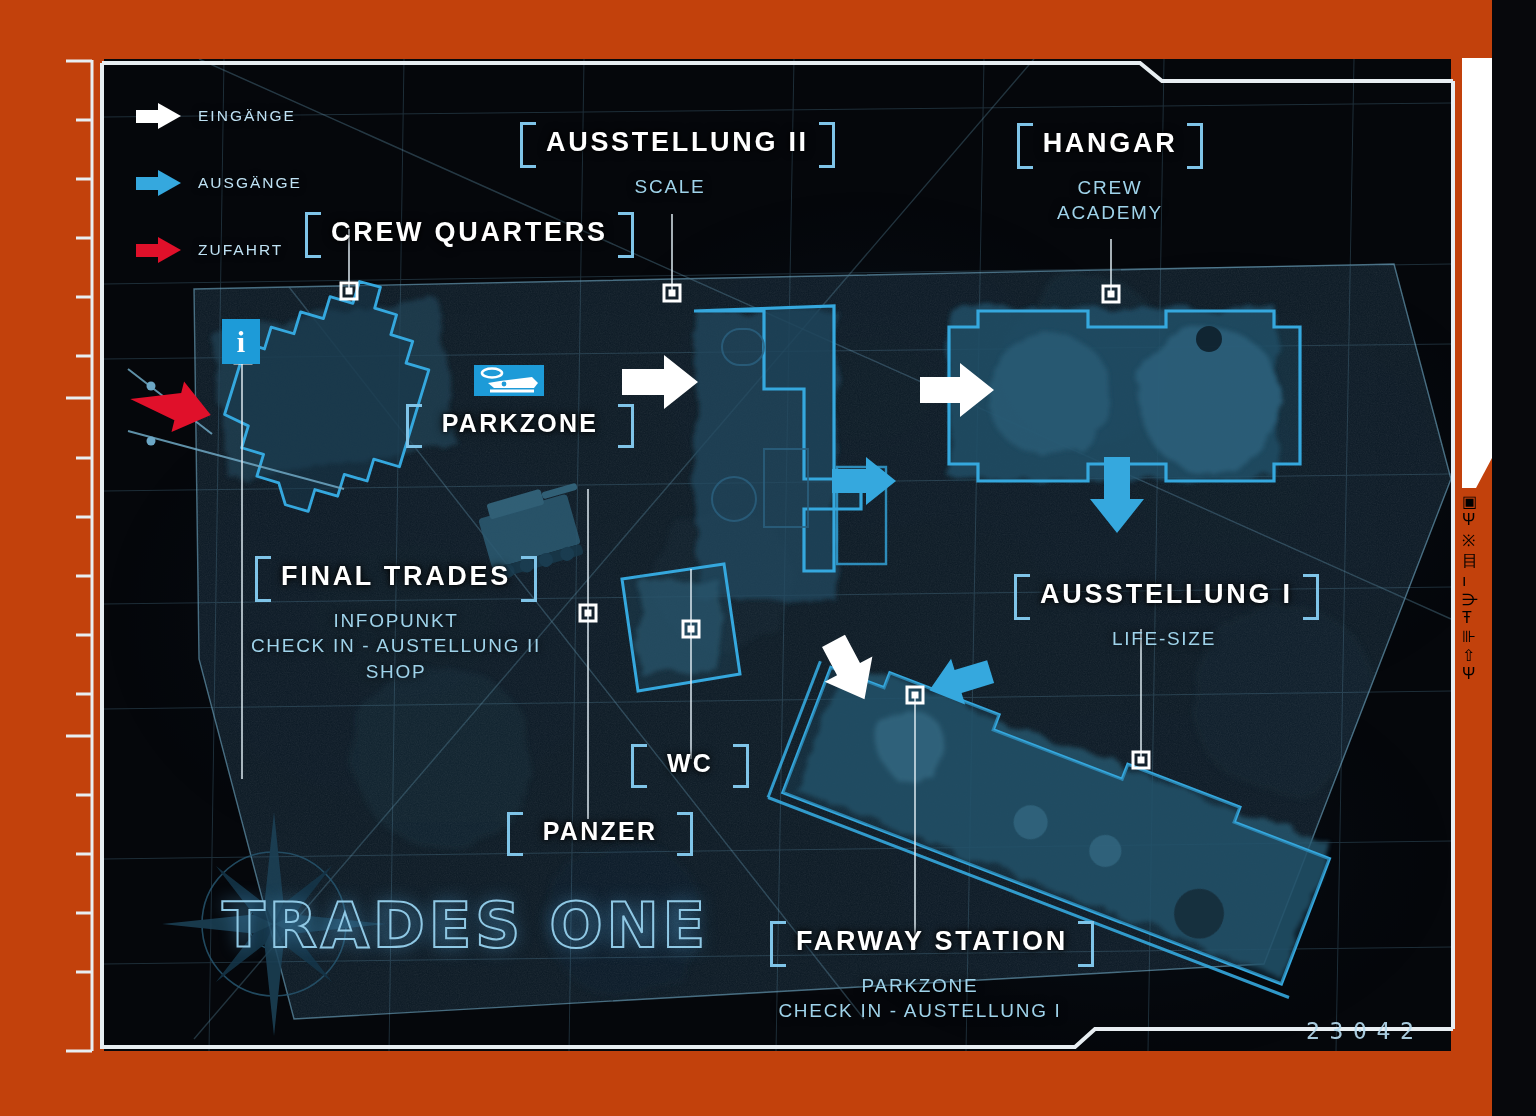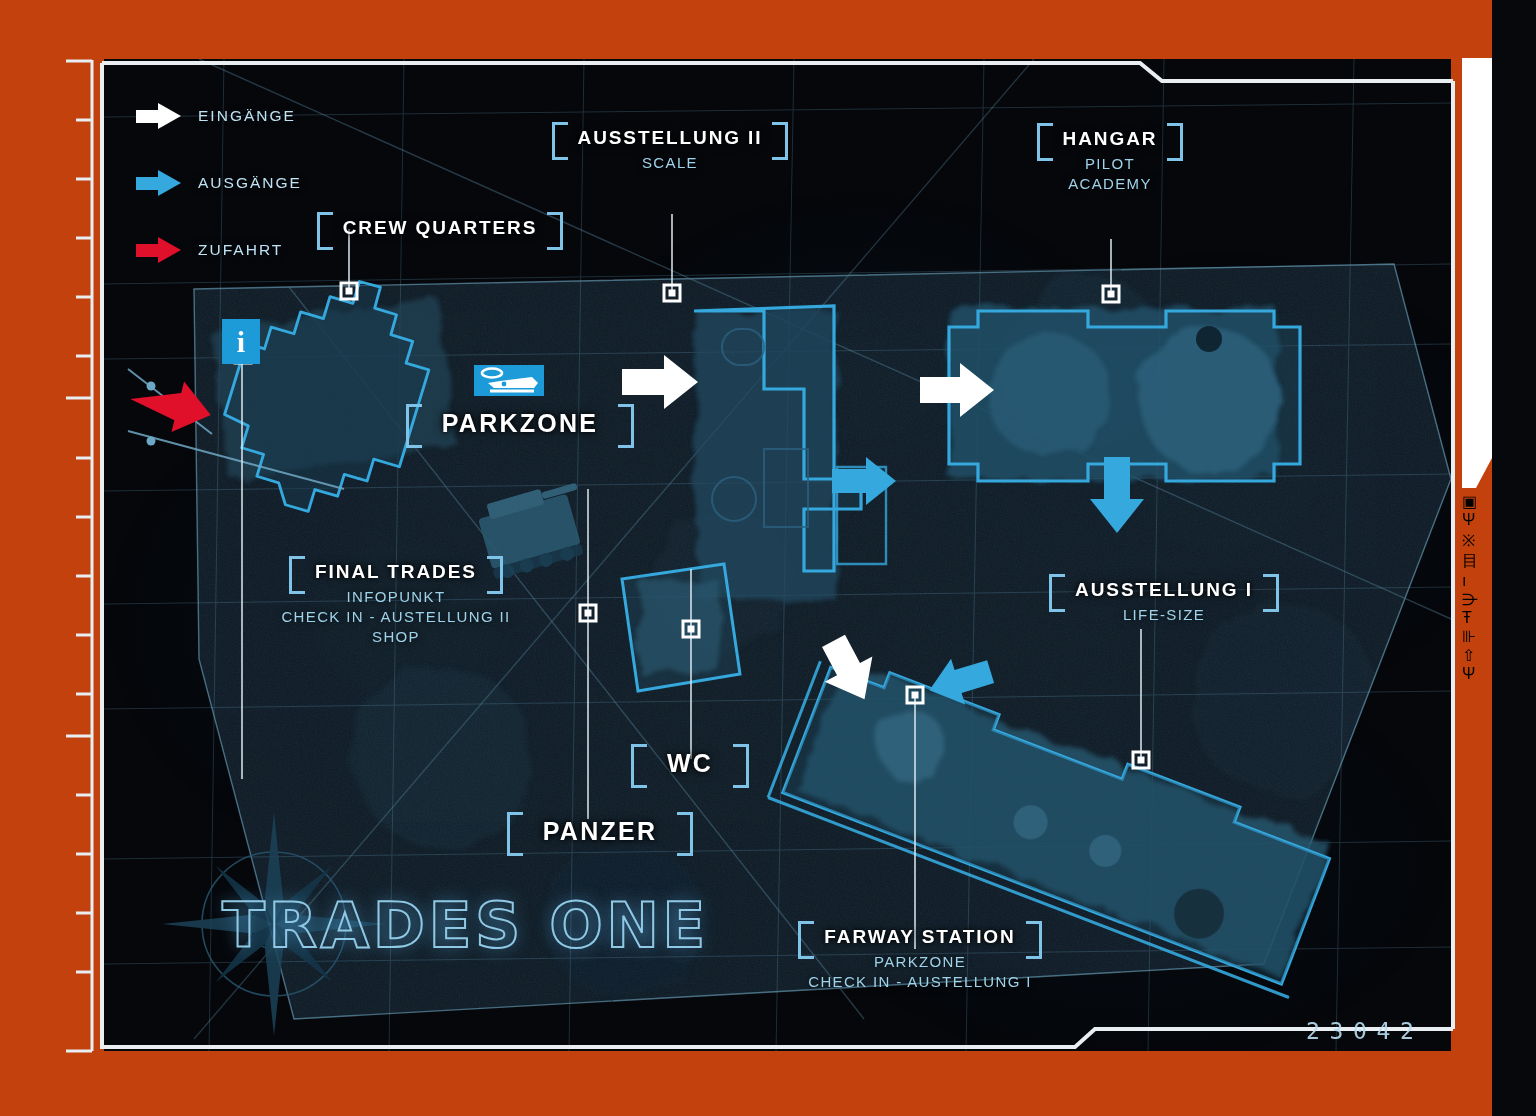--- a/index.html
+++ b/index.html
@@ -19,30 +19,30 @@
 
   
   #ruler{position:absolute;left:48px;top:58px;width:48px;height:995px;}
   #glyphclip{position:absolute;left:1462px;top:58px;width:34px;height:430px;}
 
   
   .lbl{position:absolute;text-align:center;white-space:nowrap;
        pointer-events:none;}
   .lbl .main{display:inline-block;position:relative;
        color:#ffffff;font-weight:bold;letter-spacing:.10em;
-       font-size:19px;line-height:1.05;
+       font-size:27px;line-height:1.05;
        padding:2px 26px 2px 26px;
        text-shadow:0 0 10px rgba(0,0,0,.95),0 0 4px rgba(0,0,0,.9);}
   .lbl .main::before,.lbl .main::after{
        content:"";position:absolute;top:-4px;width:13px;height:calc(100% + 8px);
        border-top:3px solid #7fc4e8;border-bottom:3px solid #7fc4e8;}
   .lbl .main::before{left:0;border-left:3px solid #7fc4e8;}
   .lbl .main::after{right:0;border-right:3px solid #7fc4e8;}
-  .lbl .sub{color:#9fd3ea;font-size:15px;letter-spacing:.09em;line-height:1.32;
-       margin-top:3px;text-shadow:0 0 8px rgba(0,0,0,.95);}
+  .lbl .sub{color:#9fd3ea;font-size:19px;letter-spacing:.09em;line-height:1.32;
+       margin-top:16px;text-shadow:0 0 8px rgba(0,0,0,.95);}
   .lbl.sm .main{font-size:25px;padding:2px 36px;letter-spacing:.09em;}
 
   
   #legend{position:absolute;left:136px;top:92px;}
   .lrow{display:flex;align-items:center;height:48px;margin-bottom:19px;}
   .lrow .txt{color:#bfe2f4;font-size:15.5px;letter-spacing:.13em;
       margin-left:17px;text-shadow:0 0 7px rgba(0,0,0,.9);}
   .arrow{width:45px;height:27px;position:relative;}
   .arrow .shaft{position:absolute;left:0;top:7px;width:26px;height:13px;}
   .arrow .head{position:absolute;left:22px;top:0;width:0;height:0;
@@ -417,21 +417,21 @@
 SHOP</div>
   </div>
 
   <div class="lbl" style="left:520px;top:126px;width:300px">
     <div class="main">AUSSTELLUNG II</div>
     <div class="sub" style="white-space:pre-line">SCALE</div>
   </div>
 
   <div class="lbl" style="left:990px;top:127px;width:240px">
     <div class="main">HANGAR</div>
-    <div class="sub" style="white-space:pre-line">PILOT
+    <div class="sub" style="white-space:pre-line">CREW
 ACADEMY</div>
   </div>
 
   <div class="lbl sm" style="left:400px;top:408px;width:240px">
     <div class="main">PARKZONE</div>
   </div>
 
   <div class="lbl" style="left:1014px;top:578px;width:300px">
     <div class="main">AUSSTELLUNG I</div>
     <div class="sub" style="white-space:pre-line">LIFE-SIZE</div>

